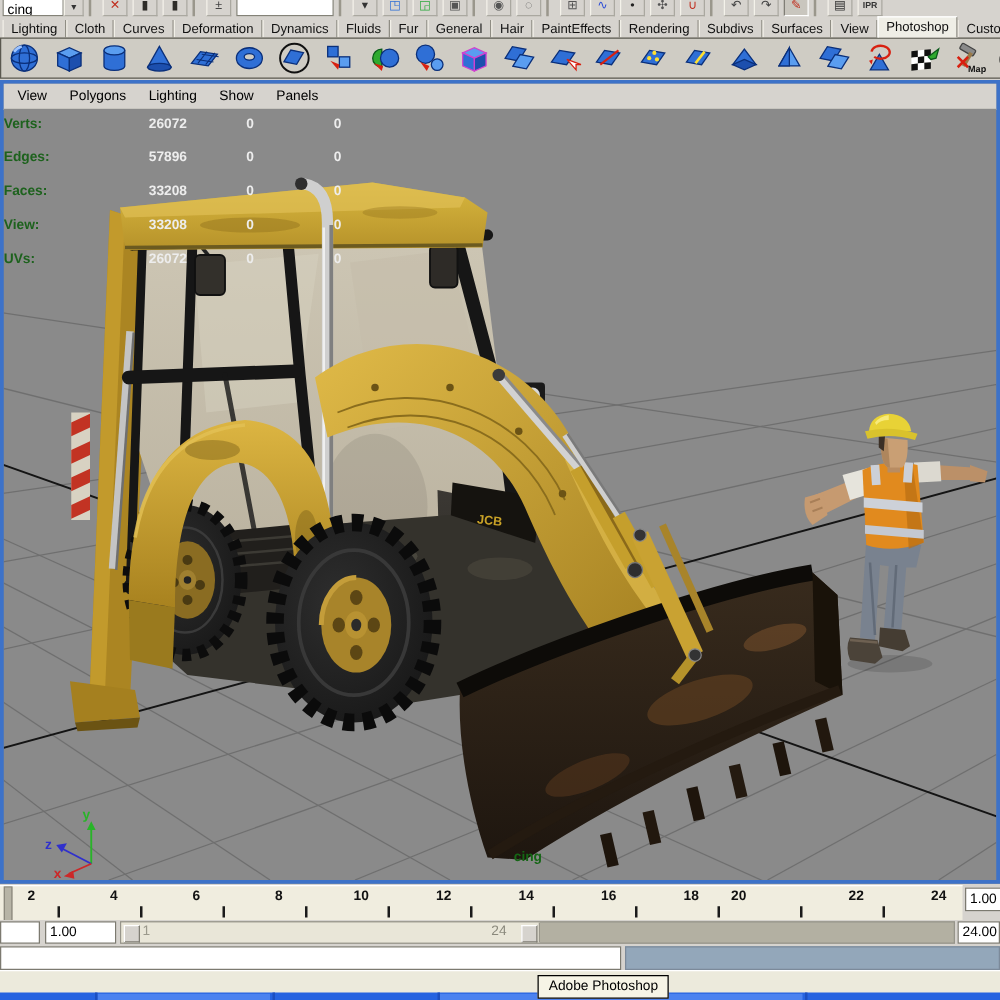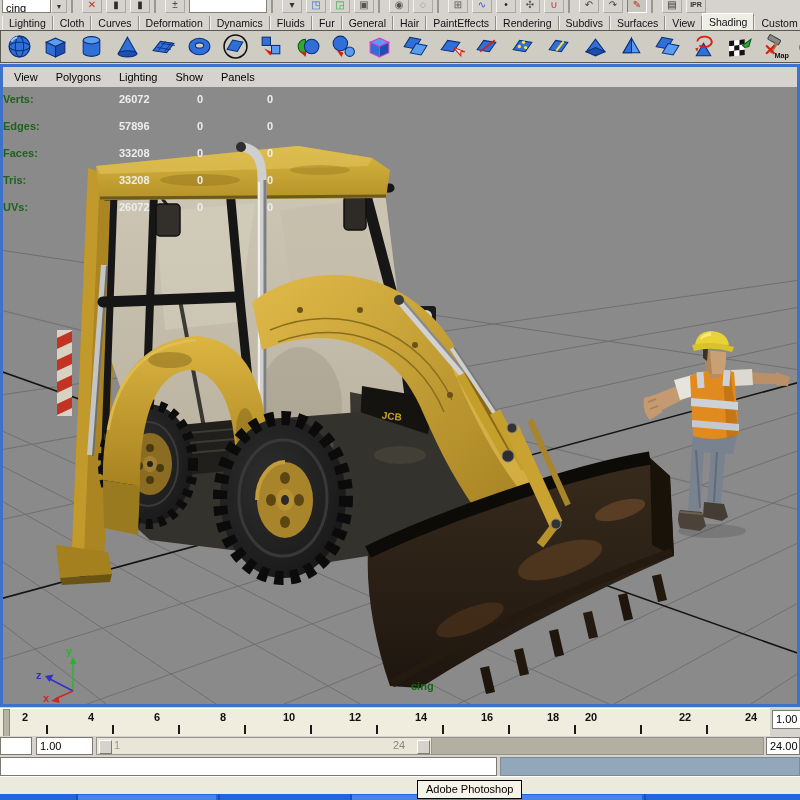--- a/index.html
+++ b/index.html
@@ -77,21 +77,21 @@
   .command-row{position:absolute;left:0;top:757px;width:800px;height:19px;background:#d6d3ce;}
   .cmd-input{position:absolute;left:0;top:0;width:497px;height:19px;border:1px solid #7c7a70;background:#fff;box-sizing:border-box;
              font-family:"Liberation Sans",sans-serif;font-size:11px;padding:0 3px;outline:none;}
   .cmd-result{position:absolute;left:500px;top:0;width:300px;height:19px;background:#93a7ba;border:1px solid #7c8a9a;box-sizing:border-box;}
   .help-row{position:absolute;left:0;top:776px;width:800px;height:18px;background:#eceadc;border-top:1px solid #fff;}
 
   
   .taskbar{position:absolute;left:0;top:794px;width:800px;height:6px;background:#2663e0;}
   .taskbar .seg{position:absolute;top:1px;height:5px;background:#4b82f0;}
   .taskbar .div{position:absolute;top:0;width:2px;height:6px;background:#1c4fc0;}
-  .tooltip{position:absolute;left:417px;top:780px;height:15px;background:#f6f4e6;border:1px solid #000;
+  .tooltip{position:absolute;left:430px;top:780px;height:15px;background:#f6f4e6;border:1px solid #000;
            font-size:11px;line-height:15px;padding:1px 8px;white-space:nowrap;z-index:50;}
 </style>
 </head>
 <body>
 
 <div id="app">
 
   <div class="toolbar-top">
     <div class="toolbar-row" id="toolbarRow">
         <div class="tb-combo">
@@ -137,21 +137,21 @@
       <div class="shelf-tab">Dynamics</div>
       <div class="shelf-tab">Fluids</div>
       <div class="shelf-tab">Fur</div>
       <div class="shelf-tab">General</div>
       <div class="shelf-tab">Hair</div>
       <div class="shelf-tab">PaintEffects</div>
       <div class="shelf-tab">Rendering</div>
       <div class="shelf-tab">Subdivs</div>
       <div class="shelf-tab">Surfaces</div>
       <div class="shelf-tab">View</div>
-      <div class="shelf-tab active">Shading</div>
+      <div class="shelf-tab active">Photoshop</div>
       <div class="shelf-tab">Custom</div>
     </div>
 
   <div class="shelf" id="shelfIcons">
       <div class="shelf-icon">
         <svg width="27" height="27" viewBox="0 0 26 26">
           <circle cx="13" cy="13" r="10" fill="#2f6fd6" stroke="#0a2f7a"></circle>
           <ellipse cx="13" cy="13" rx="10" ry="4" fill="none" stroke="#0a2f7a"></ellipse>
           <ellipse cx="13" cy="13" rx="4" ry="10" fill="none" stroke="#0a2f7a"></ellipse>
           <path d="M5,8 a10,10 0 0 1 6,-4" stroke="#9ec4ff" stroke-width="2" fill="none"></path>
@@ -587,21 +587,21 @@
           <span class="hud-v2">0</span>
           <span class="hud-v3">0</span>
         </div>
         <div class="hud-row">
           <span class="hud-label">Faces:</span>
           <span class="hud-v1">33208</span>
           <span class="hud-v2">0</span>
           <span class="hud-v3">0</span>
         </div>
         <div class="hud-row">
-          <span class="hud-label">Tris:</span>
+          <span class="hud-label">View:</span>
           <span class="hud-v1">33208</span>
           <span class="hud-v2">0</span>
           <span class="hud-v3">0</span>
         </div>
         <div class="hud-row">
           <span class="hud-label">UVs:</span>
           <span class="hud-v1">26072</span>
           <span class="hud-v2">0</span>
           <span class="hud-v3">0</span>
         </div>

